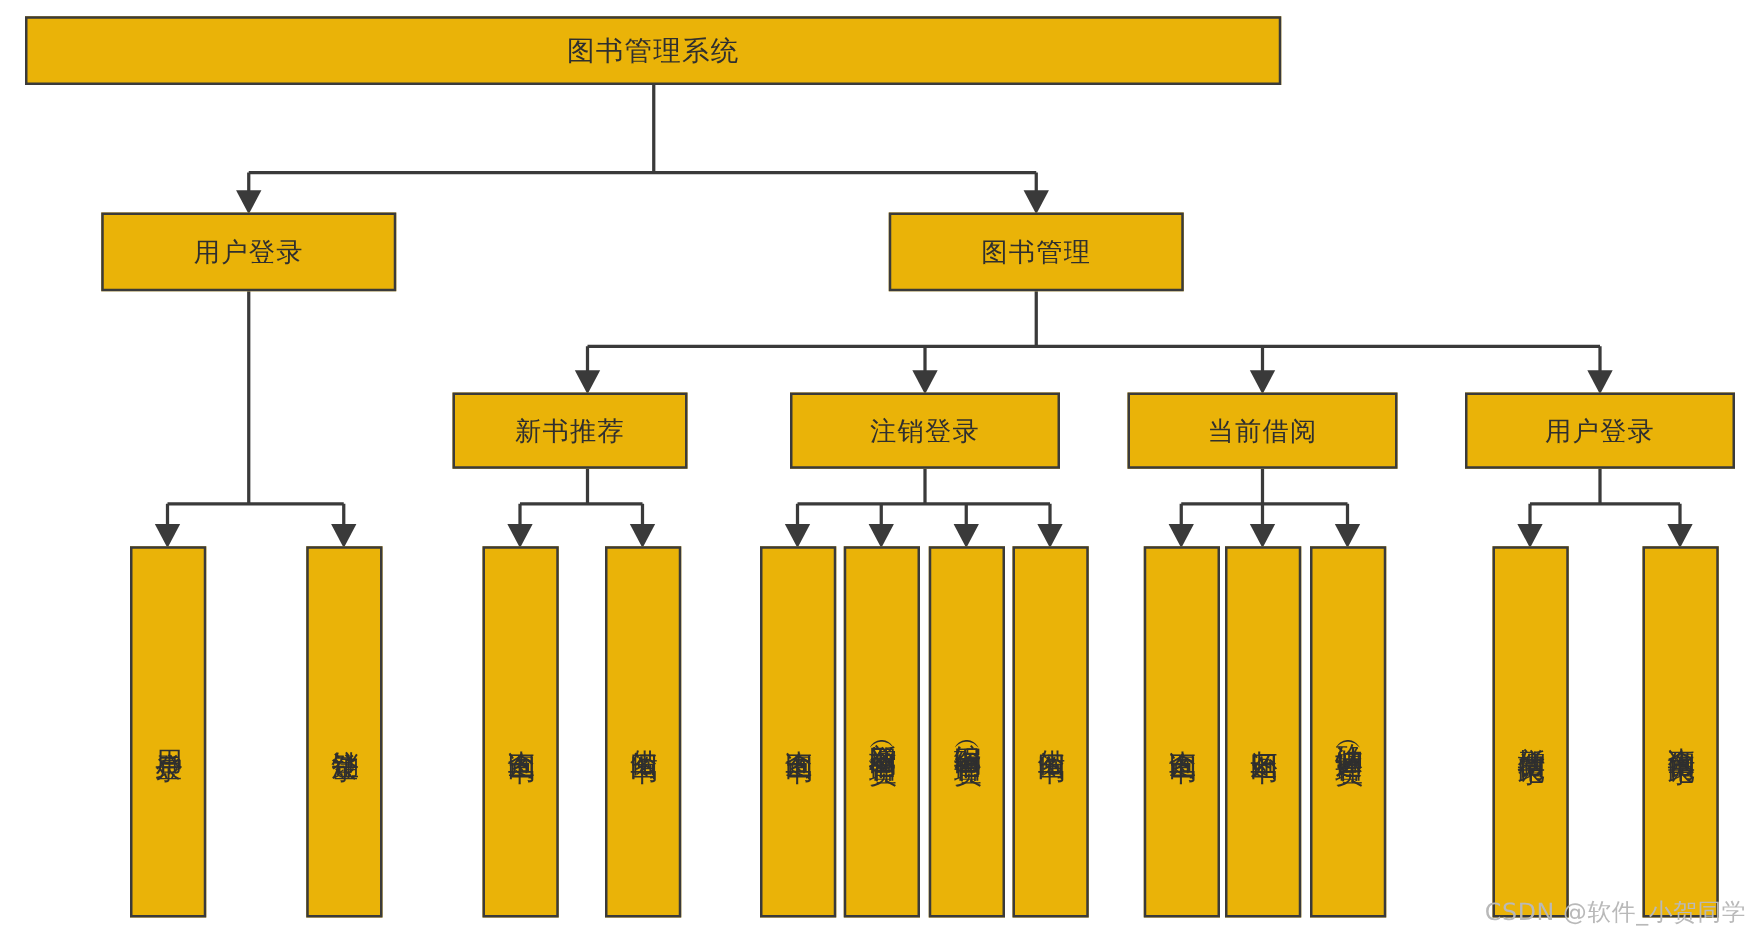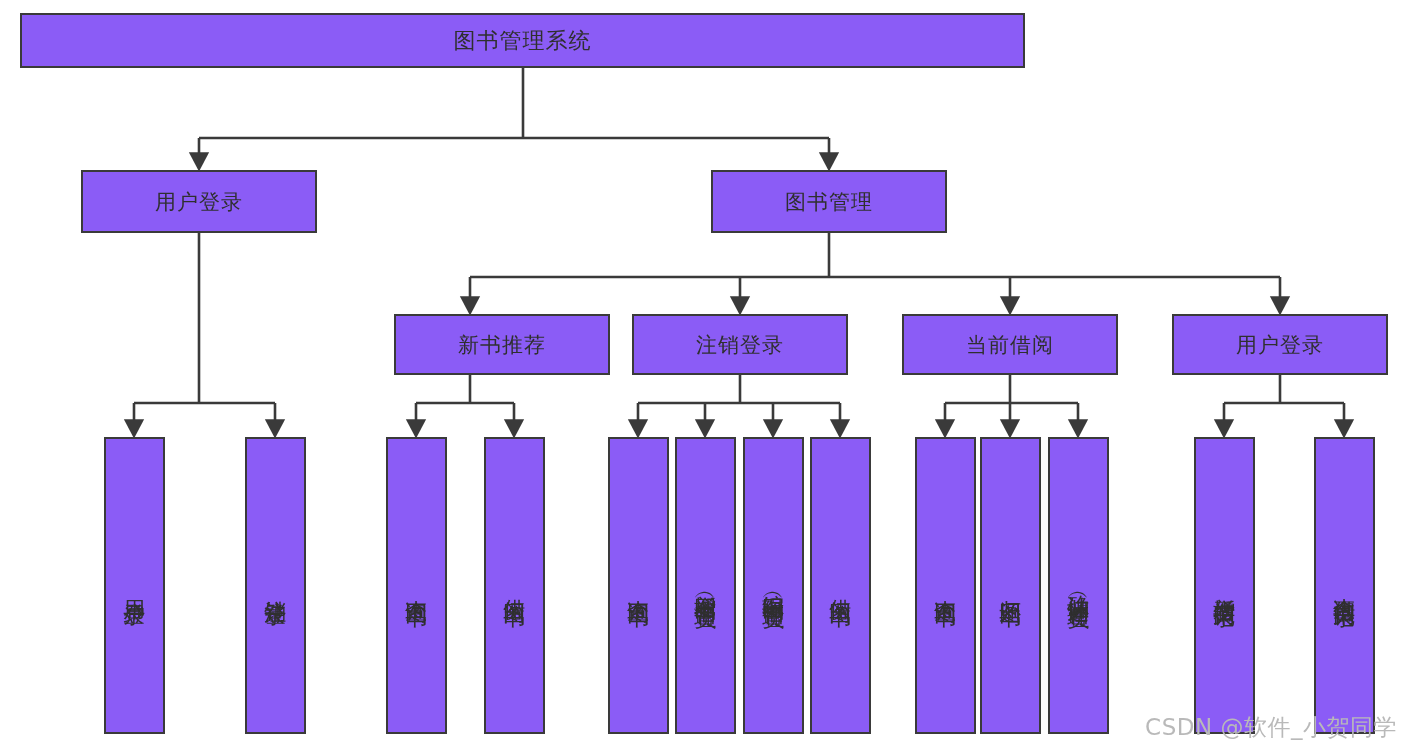--- a/index.html
+++ b/index.html
@@ -1,28 +1,28 @@
 <!DOCTYPE html>
 <html><head>
 <meta charset="utf-8">
 <style>
   html,body{margin:0;padding:0;background:#ffffff;}
   body{font-family:"DejaVu Sans","Liberation Sans",sans-serif;}
   #stage{position:relative;width:1405px;height:747px;background:#ffffff;overflow:hidden;}
   svg.edges{position:absolute;left:0;top:0;width:1405px;height:747px;}
-  .node{position:absolute;box-sizing:border-box;background:#8b5cf6;
+  .node{position:absolute;box-sizing:border-box;background:#eab308;
         border:2.5px solid #3a3a3a;display:flex;align-items:center;justify-content:center;
         color:#2f2f2f;}
   .node .lbl{color:#2f2f2f;letter-spacing:1px;}
   .node.h .lbl{font-size:21px;}
   .node.v{writing-mode:vertical-rl;text-orientation:upright;}
   .node.v .lbl{writing-mode:vertical-rl;text-orientation:upright;font-size:22px;
                line-height:1.06;letter-spacing:2px;}
   .node.root .lbl{font-size:22px;}
-  .watermark{position:absolute;right:8px;bottom:4px;font-size:23px;color:#b9b9b9;
+  .watermark{position:absolute;right:8px;bottom:4px;font-size:19px;color:#b9b9b9;
              white-space:nowrap;letter-spacing:0.5px;}
 </style>
 </head>
 <body>
 
 <div id="stage">
 
   <svg class="edges" viewBox="0 0 1405 747">
     <defs>
       <marker id="arw" markerWidth="9" markerHeight="9" refX="3.4" refY="4.5" orient="auto" markerUnits="strokeWidth">
@@ -77,21 +77,21 @@
     <span class="lbl">图书管理系统</span>
   </div>
 
   <div class="node h" style="left:81px;top:170px;width:236px;height:63px;">
     <span class="lbl">用户登录</span>
   </div>
   <div class="node h" style="left:711px;top:170px;width:236px;height:63px;">
     <span class="lbl">图书管理</span>
   </div>
 
-  <div class="node h" style="left:362px;top:314px;width:216px;height:61px;margin-left:32px;">
+  <div class="node h" style="left:362px;top:314px;width:188px;height:61px;">
     <span class="lbl">新书推荐</span>
   </div>
   <div class="node h" style="left:632px;top:314px;width:216px;height:61px;">
     <span class="lbl">注销登录</span>
   </div>
   <div class="node h" style="left:902px;top:314px;width:216px;height:61px;align-items:center;">
     <span class="lbl">当前借阅</span>
   </div>
   <div class="node h" style="left:1172px;top:314px;width:216px;height:61px;">
     <span class="lbl">用户登录</span>

